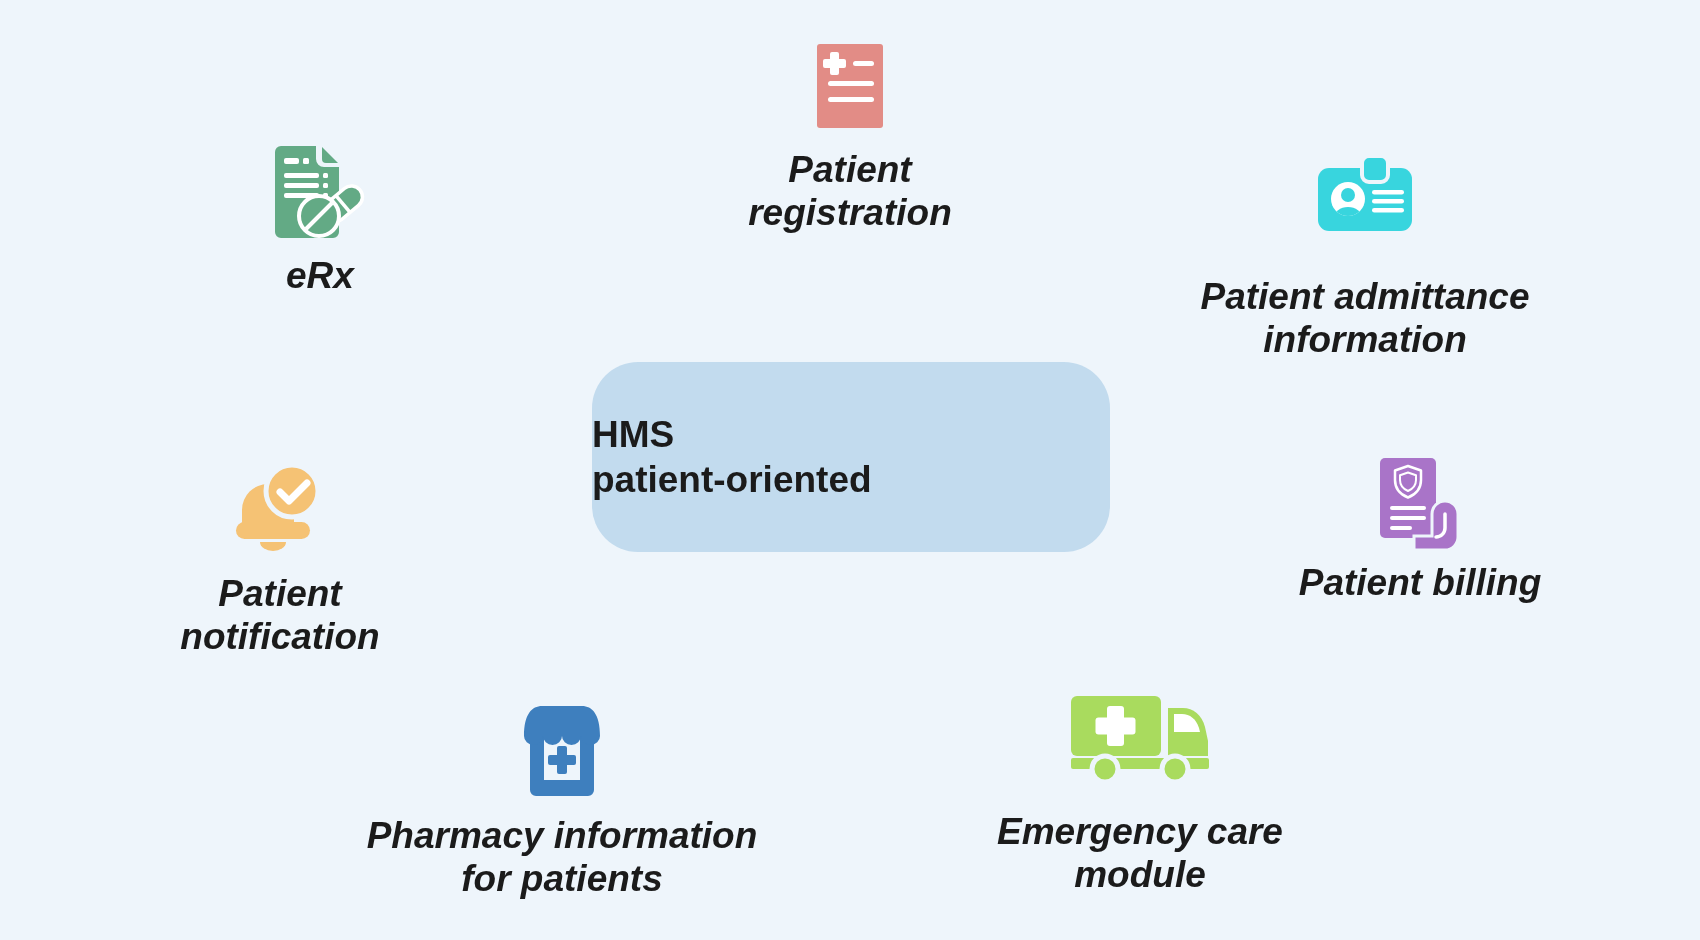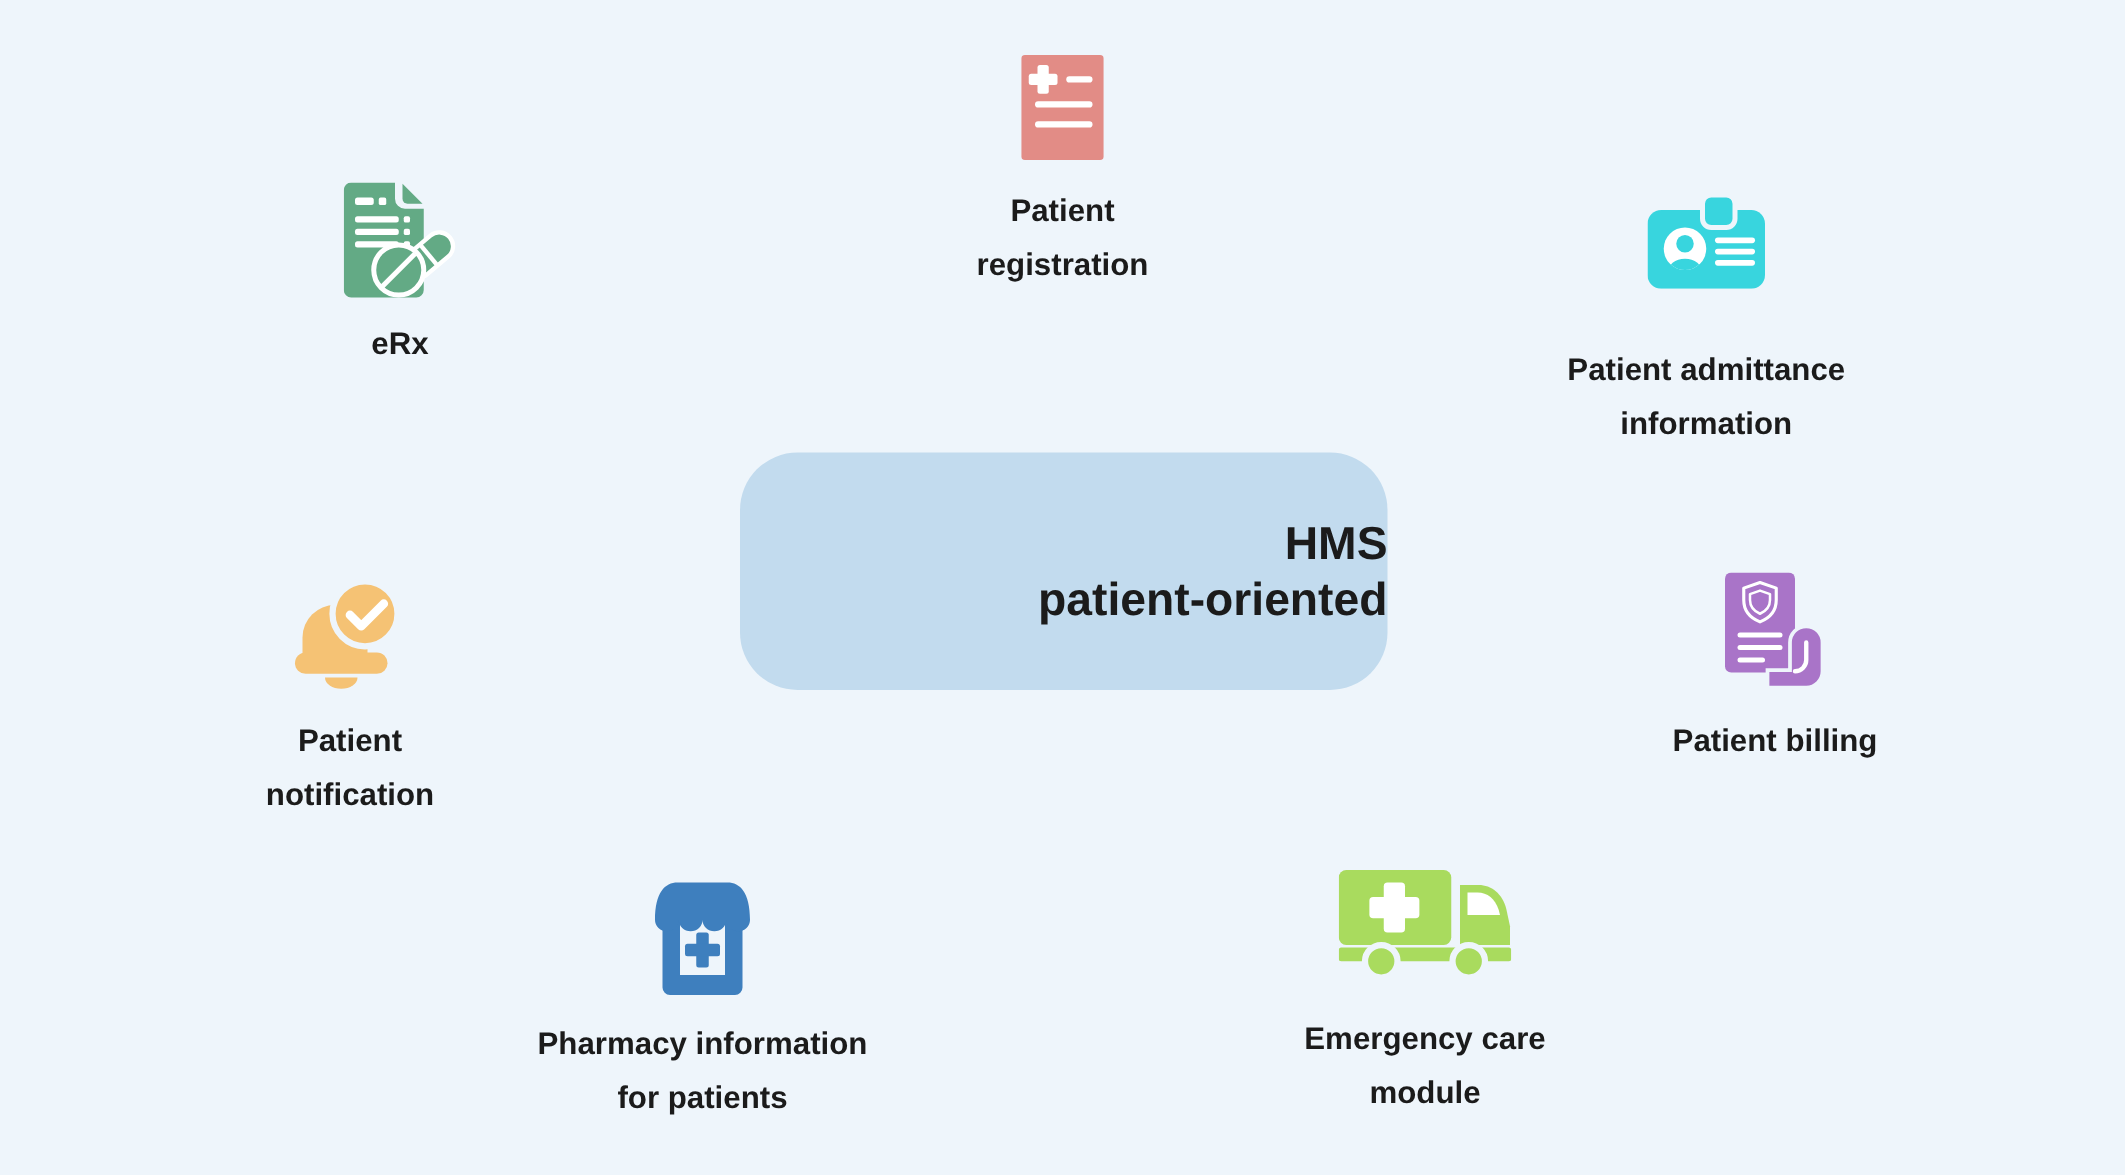--- a/index.html
+++ b/index.html
@@ -8,45 +8,45 @@
     width:1700px; height:940px; overflow:hidden;
     font-family:"Liberation Sans","DejaVu Sans",sans-serif;
     background:var(--page-bg);
   }
   .canvas{ position:relative; width:1700px; height:940px; }
 
   
   .center-box{
     position:absolute; left:592px; top:362px; width:518px; height:190px;
     border-radius:46px;
-    display:flex; flex-direction:column; align-items:flex-end; justify-content:center;
+    display:flex; flex-direction:column; align-items:flex-start; justify-content:center;
   }
   .center-line{
     font-size:37px; line-height:45px; font-weight:700; color:#1b1b1b; text-align:center;
   }
 
   
   .node{
     position:absolute; display:flex; flex-direction:column; align-items:center;
   }
   .node .label{
-    text-align:center; font-size:25px; line-height:43px; font-weight:700; color:#1b1b1b;
+    text-align:center; font-size:37px; line-height:43px; font-weight:700; color:#1b1b1b;font-style:italic;
   }
   .n1{ left:650px;  top:44px;  width:400px; }
   .n2{ left:170px;  top:146px; width:300px;justify-content:flex-end; }
   .n3{ left:1145px; top:154px; width:440px;gap:24px; }
   .n4{ left:85px;   top:462px; width:390px; }
   .n5{ left:1225px; top:458px; width:390px; }
   .n6{ left:362px;  top:700px; width:400px; }
   .n7{ left:940px;  top:696px; width:400px; }
   .n1 .label{ margin-top:20px; }
   .n2 .label{ margin-top:12px; }
   .n3 .label{ margin-top:20px; }
   .n4 .label{ margin-top:14px; }
-  .n5 .label{ margin-top:16px; }
+  .n5 .label{ margin-top:5px; }
   .n6 .label{ margin-top:18px; }
   .n7 .label{ margin-top:26px; }
   svg{ display:block; }
 </style>
 </head>
 <body>
 
 <div class="canvas" style="background-color: rgb(238, 245, 251);">
 
   <div class="center-box" style="background-color: rgb(194, 219, 238);">

